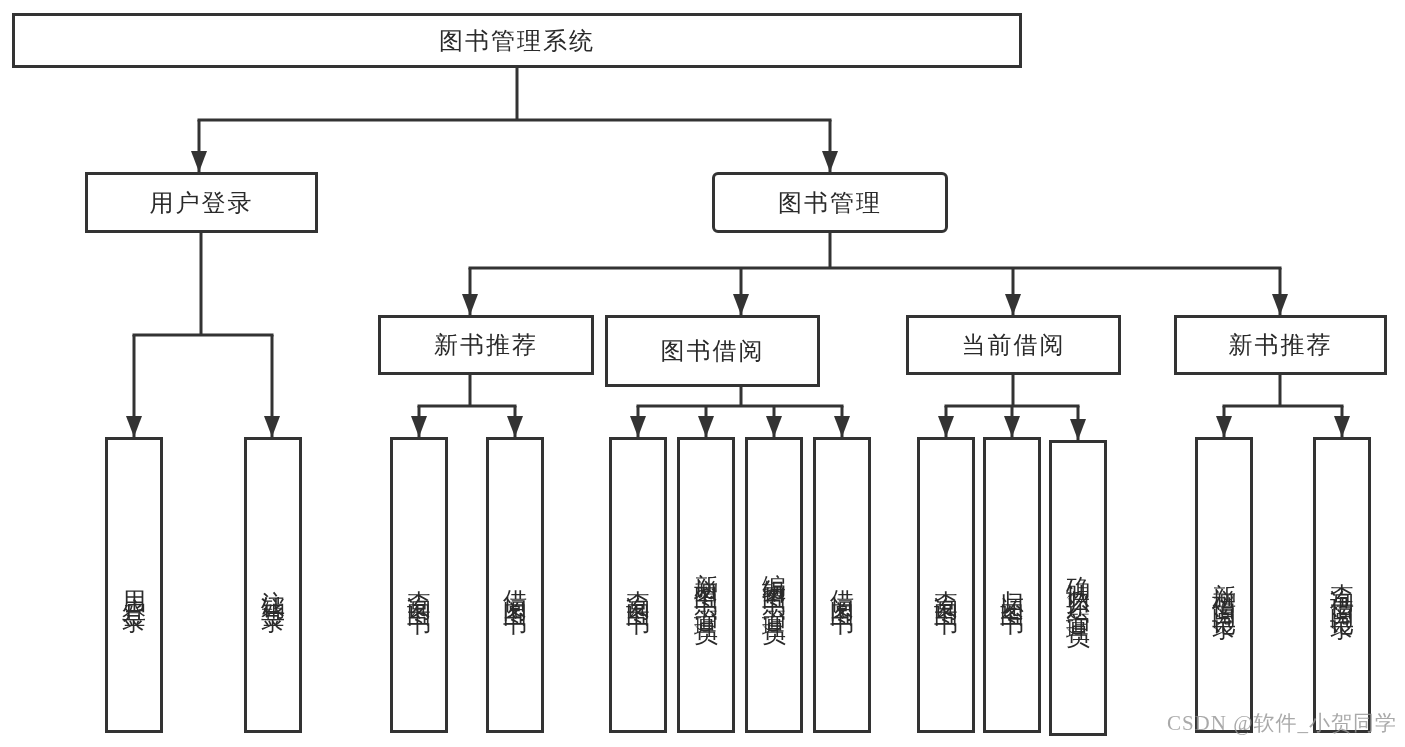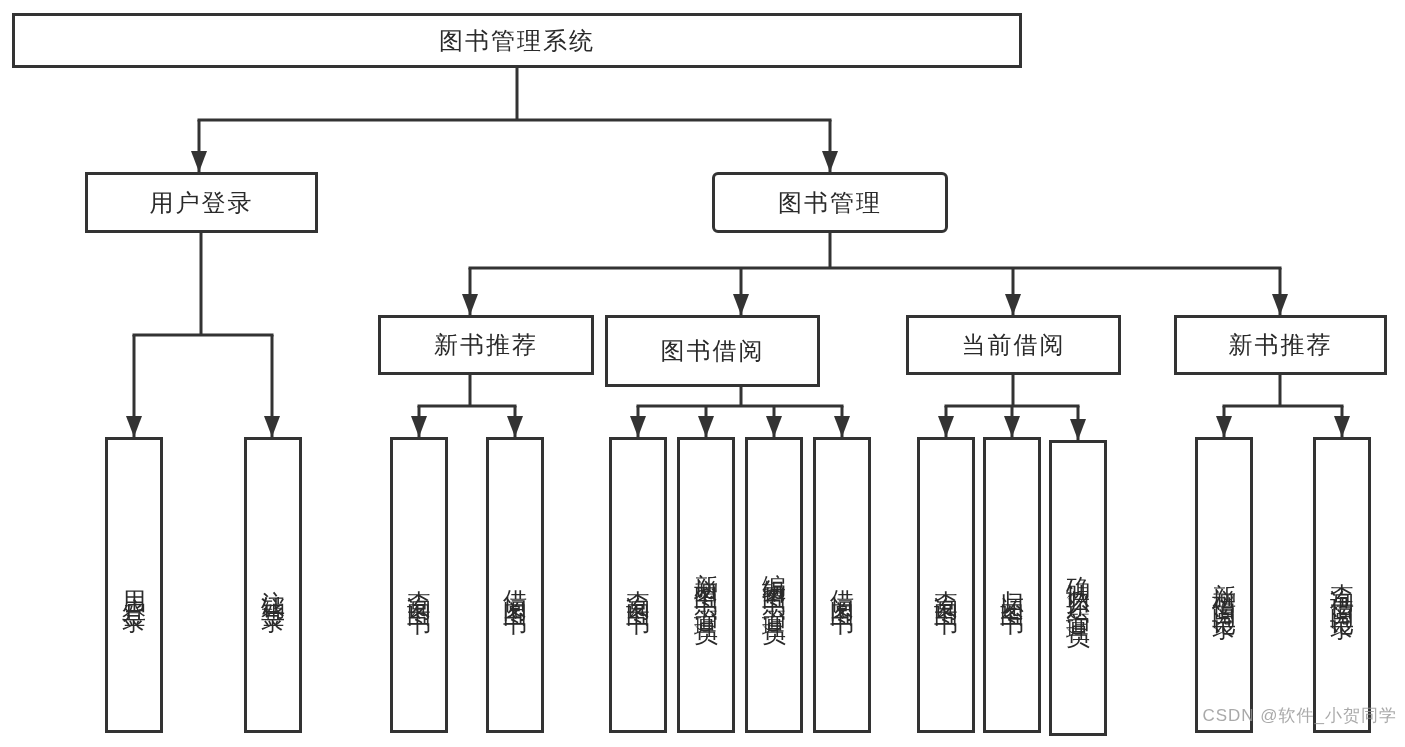--- a/index.html
+++ b/index.html
@@ -9,22 +9,22 @@
   }
   .connectors{position:absolute;left:0;top:0;z-index:1;}
   .node{
     position:absolute;background:#ffffff;border:3px solid #333333;box-sizing:border-box;
     display:flex;align-items:center;justify-content:center;z-index:2;
   }
   .label{font-size:24px;color:#2a2a2a;line-height:1;}
   .h .label{letter-spacing:2px;white-space:nowrap;}
   .v .label{writing-mode:vertical-rl;text-orientation:mixed;letter-spacing:7px;}
   .watermark{
-    position:absolute;right:8px;bottom:20px;z-index:5;
-    font-size:17px;color:rgba(150,150,150,0.82);letter-spacing:1px;white-space:nowrap;
+    position:absolute;right:8px;bottom:10px;z-index:5;
+    font-size:21px;color:rgba(150,150,150,0.82);letter-spacing:1px;white-space:nowrap;font-family:Liberation Serif, serif;
   }
 </style>
 </head>
 <body>
 
 <div class="stage">
 
   <svg class="connectors" width="1405" height="747" viewBox="0 0 1405 747">
     <defs>
       <marker id="arrow" markerUnits="userSpaceOnUse" markerWidth="18" markerHeight="22" refX="9" refY="21" orient="0">

